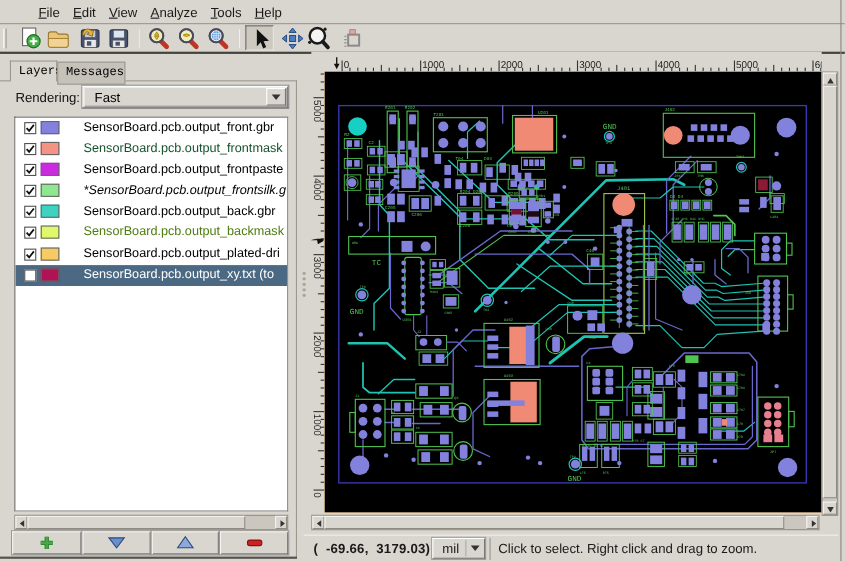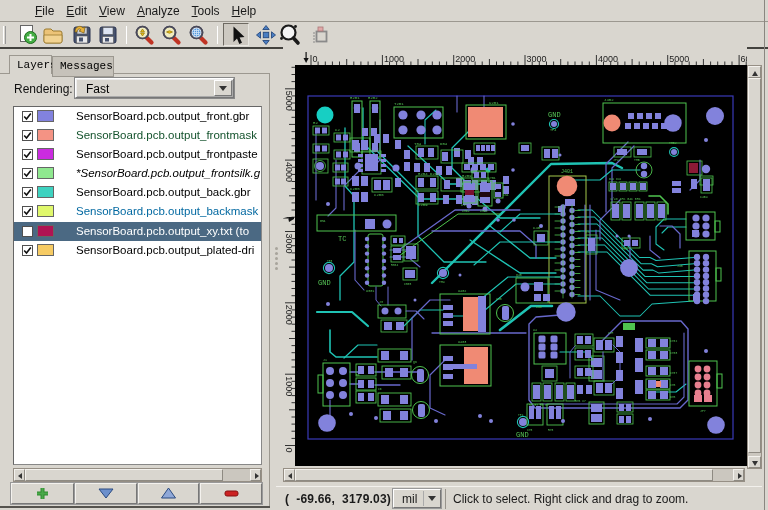--- a/index.html
+++ b/index.html
@@ -9,21 +9,21 @@
 #menubar u { text-decoration:underline; }
 #toolbar { left:0; top:23px; width:768px; height:26px; background:#d9d6cf; border-bottom:2px solid #43423e; }
 .grip { position:absolute; left:3px; top:3px; width:3px; height:18px; border-left:1px solid #fff; border-right:1px solid #999; }
 .tbi { position:absolute; top:1px; width:22px; height:22px; }
 .tsep { position:absolute; top:3px; width:1px; height:18px; background:#a09c94; border-right:1px solid #fff; }
 .pressed { position:absolute; left:223px; top:0px; width:26px; height:23px; background:#cdc9c1; border:1px solid #6e6a62; border-bottom-color:#e8e6e0; border-right-color:#e8e6e0; }
 #tabs { left:0px; top:48px; width:276px; height:26px; }
 .tab { position:absolute; font-size:12px;font-family:Liberation Mono, monospace; }
 #panel-line-v { left:269px; top:73px; width:1px; height:434px; background:#9c9890; }
 #rendering { left:14px; top:82px; font-size:12px; color:#111; }
-#combo { left:75px; top:78px; width:159px; height:20px; background:#d9d6cf;
+#combo { left:75px; top:78px; width:187px; height:20px; background:#d9d6cf;
   border:1px solid #fff; border-right-color:#777; border-bottom-color:#777; box-shadow: inset 1px 1px 0 #eee, inset -1px -1px 0 #aaa, 0 0 0 1px #888; }
 #combo .txt { position:absolute; left:10px; top:3px; font-size:12px; }
 #combo .btn { position:absolute; right:1px; top:1px; width:18px; height:16px; background:#d9d6cf; border:1px solid #fff; border-right-color:#777; border-bottom-color:#777; }
 .arr-dn { width:0; height:0; border-left:4px solid transparent; border-right:4px solid transparent; border-top:5px solid #333; position:absolute; left:4px; top:5px; }
 #llist { left:13px; top:106px; width:249px; height:359px; background:#fff; border:1px solid #888; border-top-color:#666; border-left-color:#666; overflow:hidden; }
 .lrow { height:19.1px; white-space:nowrap; position:relative; }
 .chk { position:absolute; left:8px; top:4px; width:11px; height:11px; background:#fff; border:1px solid #505050; }
 .chk svg { position:absolute; left:0px; top:0px; }
 .sw { position:absolute; left:23px; top:3px; width:17px; height:12px; border:1px solid #666; }
 .lname { position:absolute; left:62px; top:3px; font-size:11.5px; }
@@ -167,42 +167,42 @@
     </div>
     <div class="lrow" style="background:#ffffff;color:#000000">
       <span class="chk">
         <svg width="9" height="9" viewBox="0 0 9 9">
           <path d="M1.2 4.5 L3.5 7 L7.8 1.5" stroke="#111" stroke-width="1.6" fill="none"></path>
         </svg>
       </span>
       <span class="sw" style="background:#3ed2c0"></span>
       <span class="lname" style="">SensorBoard.pcb.output_back.gbr</span>
     </div>
-    <div class="lrow" style="background:#ffffff;color:#0369a1">
+    <div class="lrow" style="background:#ffffff;color:#4d7c0f">
       <span class="chk">
         <svg width="9" height="9" viewBox="0 0 9 9">
           <path d="M1.2 4.5 L3.5 7 L7.8 1.5" stroke="#111" stroke-width="1.6" fill="none"></path>
         </svg>
       </span>
       <span class="sw" style="background:#e0f86c"></span>
       <span class="lname" style="">SensorBoard.pcb.output_backmask</span>
-    </div>
-    <div class="lrow" style="background:#4b6983;color:#ffffff">
-      <span class="chk"></span>
-      <span class="sw" style="background:#b01353"></span>
-      <span class="lname" style="">SensorBoard.pcb.output_xy.txt (to</span>
     </div>
     <div class="lrow" style="background:#ffffff;color:#000000">
       <span class="chk">
         <svg width="9" height="9" viewBox="0 0 9 9">
           <path d="M1.2 4.5 L3.5 7 L7.8 1.5" stroke="#111" stroke-width="1.6" fill="none"></path>
         </svg>
       </span>
       <span class="sw" style="background:#f6cb64"></span>
       <span class="lname" style="">SensorBoard.pcb.output_plated-dri</span>
+    </div>
+    <div class="lrow" style="background:#4b6983;color:#ffffff">
+      <span class="chk"></span>
+      <span class="sw" style="background:#b01353"></span>
+      <span class="lname" style="">SensorBoard.pcb.output_xy.txt (to</span>
     </div>
   </div>
 
 <div class="abs sbar" style="left:13px; top:468px; width:249px; height:14px;">
   <div class="sbtn" style="left:0; top:0; height:12px;">
       <span class="tri" style="left:3px;top:3px;border-top:3px solid transparent;border-bottom:3px solid transparent;border-right:4px solid #333;"></span>
     </div>
   <div class="sthumb" style="left:11px; top:0px; width:198px; height:12px;"></div>
   <div class="sbtn" style="right:0; top:0; height:12px;">
       <span class="tri" style="left:4px;top:3px;border-top:3px solid transparent;border-bottom:3px solid transparent;border-left:4px solid #333;"></span>

